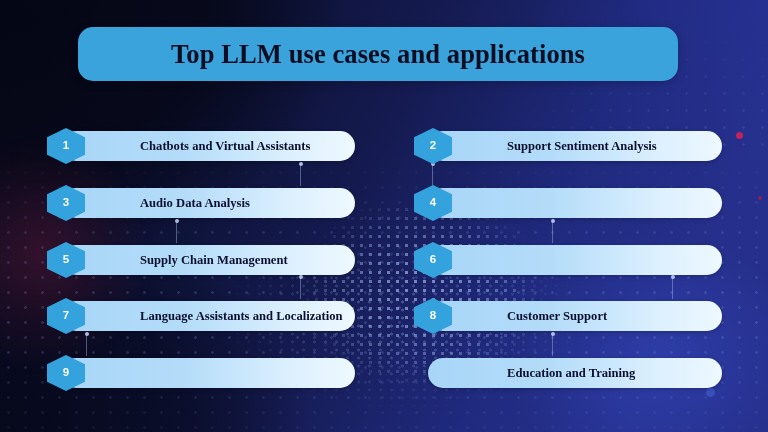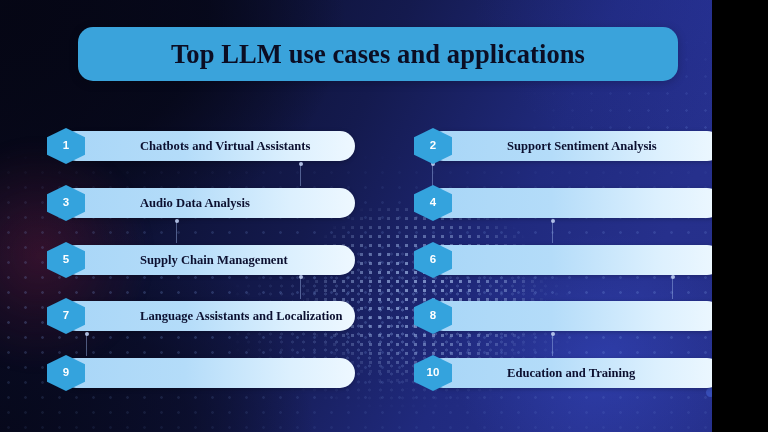--- a/index.html
+++ b/index.html
@@ -2,21 +2,21 @@
 <html><head>
 <meta charset="utf-8">
 <style>
   html, body {
     margin: 0;
     padding: 0;
     background: #000;
   }
   #slide {
     position: relative;
-    width: 712px;
+    width: 768px;
     height: 432px;
     overflow: hidden;
     font-family: "Liberation Serif", "DejaVu Serif", serif;
     background: #ef4444;
   }
 
   
   .bg-base {
     position: absolute;
     inset: 0;
@@ -291,34 +291,32 @@
         <span class="hex-num">7</span>
       </div>
       <div class="row-label">Language Assistants and Localization</div>
     </div>
 
     <div class="row col-right" style="top:301px;">
       <div class="pill"></div>
       <div class="hex">
         <span class="hex-num">8</span>
       </div>
+      <div class="row-label">Customer Support</div>
     </div>
 
     <div class="row col-left" style="top:358px;">
       <div class="pill"></div>
       <div class="hex">
         <span class="hex-num">9</span>
       </div>
     </div>
 
     <div class="row col-right" style="top:358px;">
       <div class="pill"></div>
-      <div class="hex">
-        <span class="hex-num">10</span>
-      </div>
       <div class="row-label">Education and Training</div>
     </div>
 
     <div class="connector" style="left:300px; top:164px; height:22px;"></div>
     <div class="connector" style="left:432px; top:164px; height:22px;"></div>
     <div class="connector" style="left:176px; top:221px; height:22px;"></div>
     <div class="connector" style="left:552px; top:221px; height:22px;"></div>
     <div class="connector" style="left:300px; top:277px; height:22px;"></div>
     <div class="connector" style="left:672px; top:277px; height:22px;"></div>
     <div class="connector" style="left:86px;  top:334px; height:22px;"></div>

